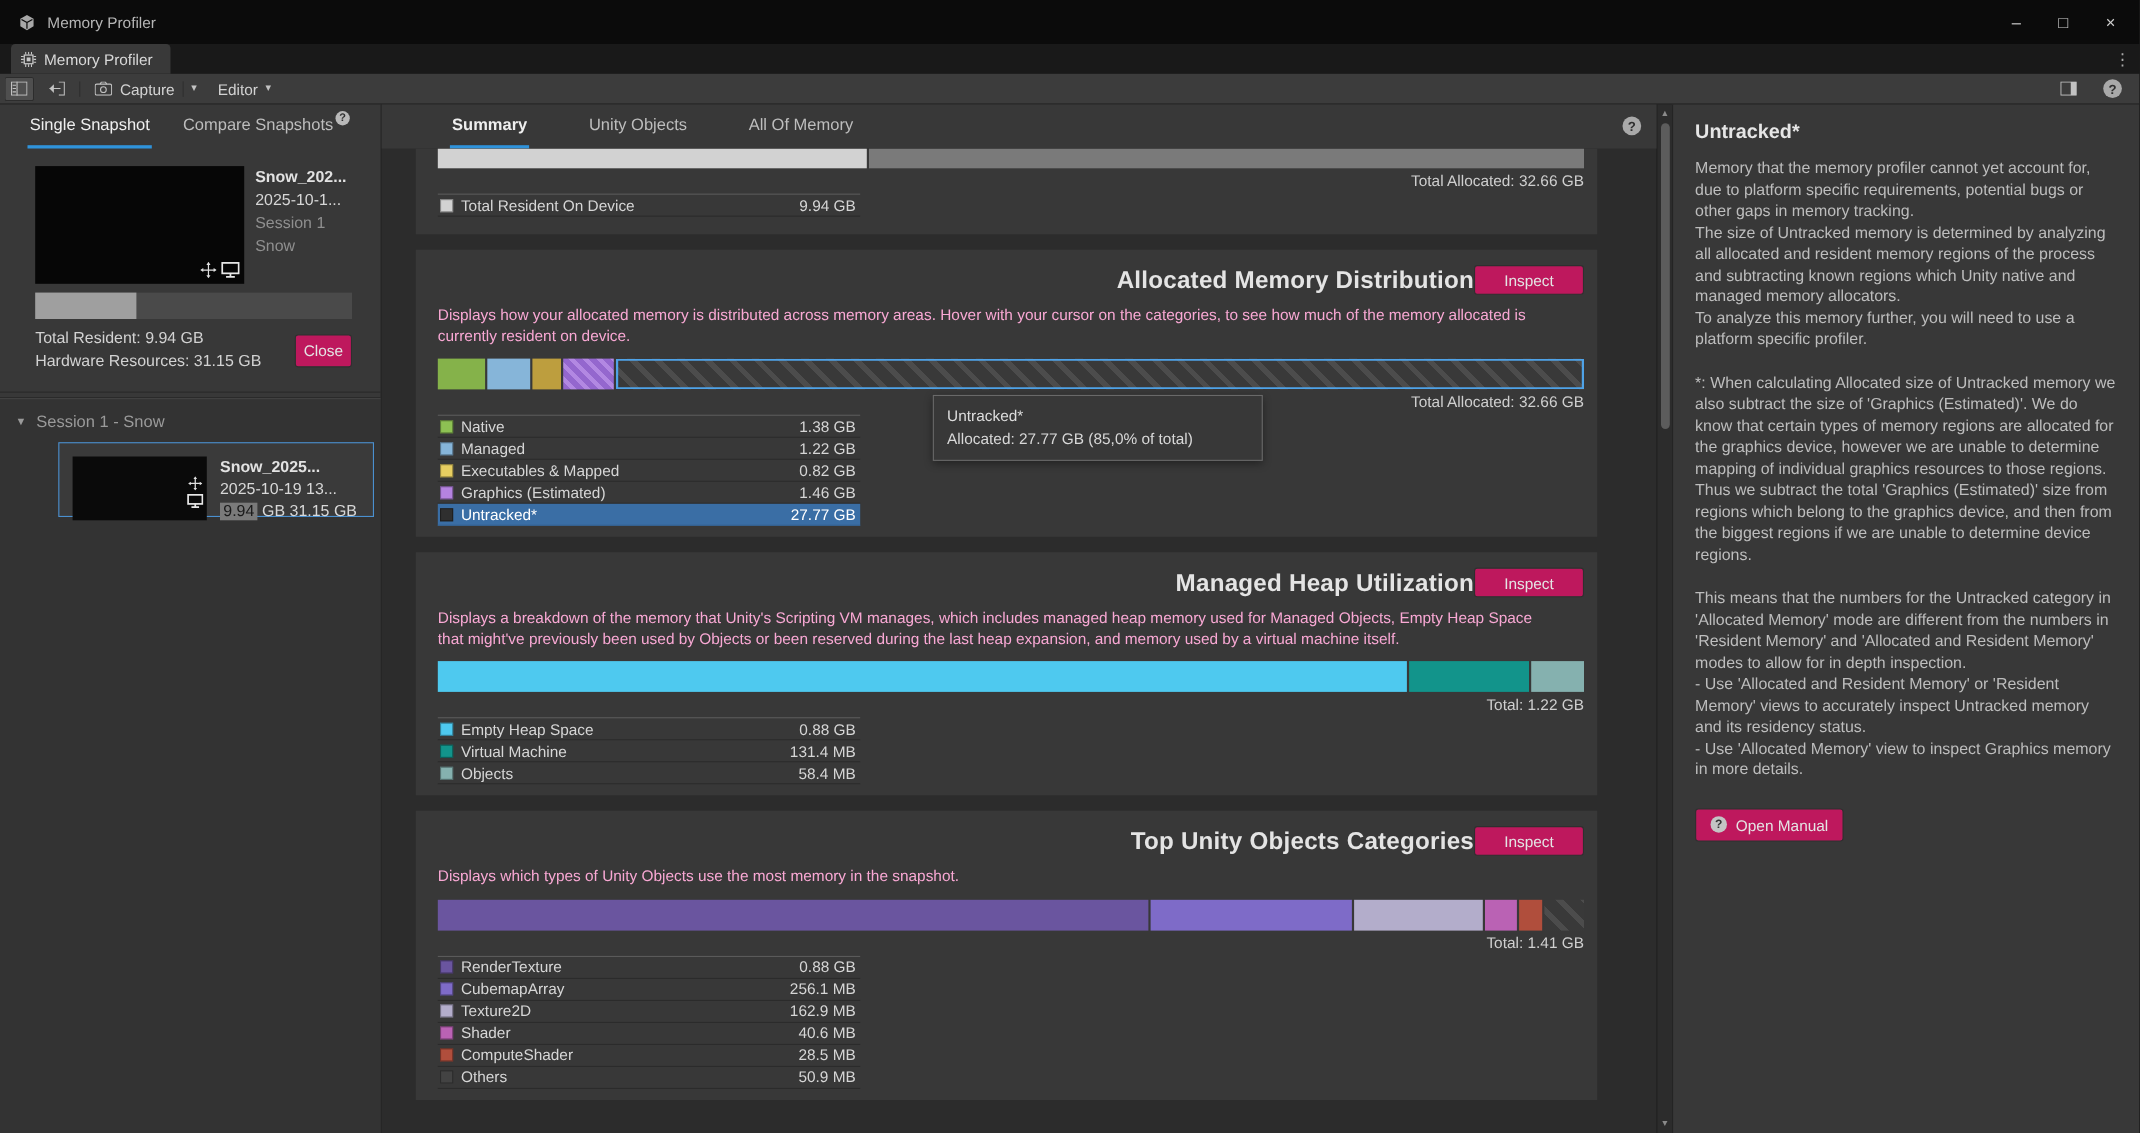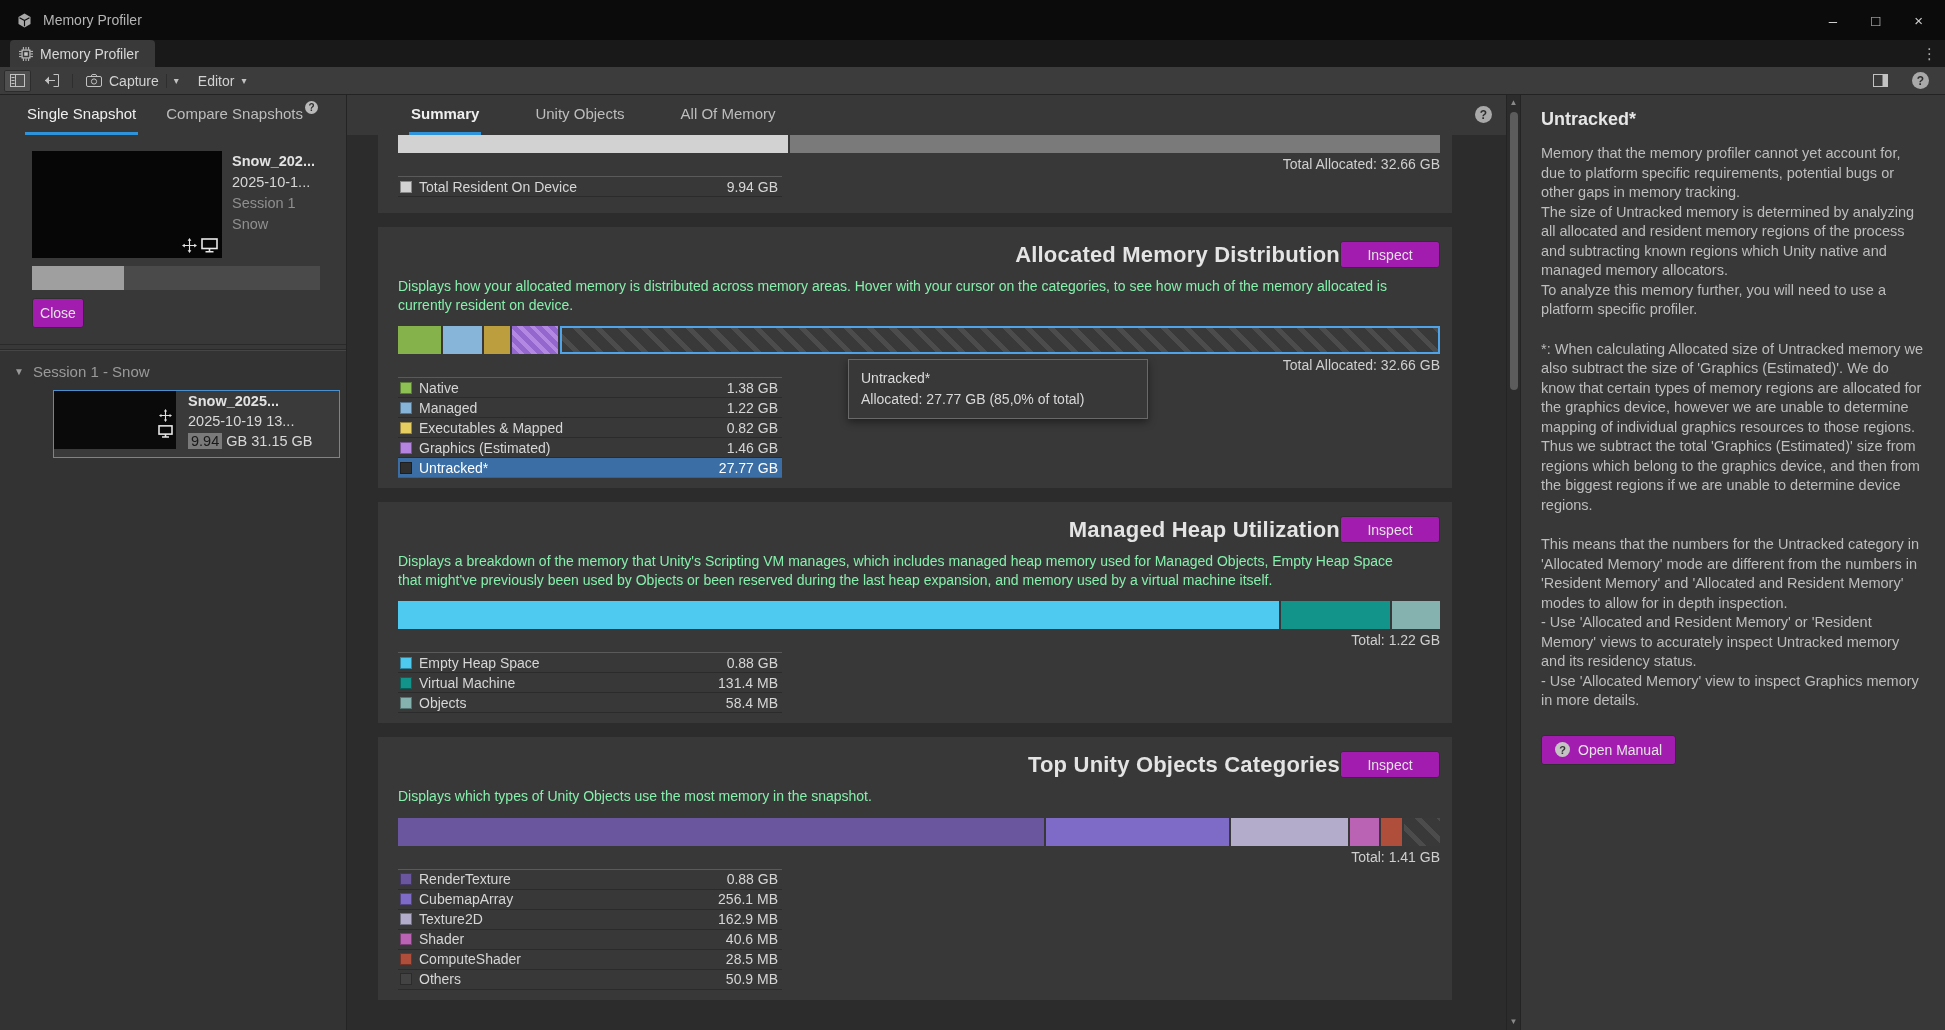--- a/index.html
+++ b/index.html
@@ -39,49 +39,49 @@
   .thumb { width:190px; height:107px; background:#060606; position:relative; flex:none; }
   .thumb-icons { position:absolute; right:4px; bottom:5px; display:flex; gap:4px; align-items:center; }
   .meta { font-size:14.5px; line-height:21px; min-width:0; }
   .meta .m-name { color:#e2e2e2; font-weight:bold; white-space:nowrap;text-align:right; }
   .meta .m-date { color:#d6d6d6; white-space:nowrap; }
   .meta .m-dim  { color:#8f8f8f; white-space:nowrap; }
   .mini-progress { margin-top:8px; width:288px; height:24px; background:#4a4a4a; }
   .mini-progress > div { height:100%; background:#9f9f9f; }
   .stats-row { margin-top:8px; width:288px; display:flex; justify-content:space-between; align-items:center; }
   .stats { font-size:14.5px; line-height:21px; color:#d2d2d2; }
-  .btn { background:#a21caf; border:1px solid #2f2f2f; border-radius:3px; color:#e4e4e4; font-size:14px; display:inline-flex; align-items:center; justify-content:center; }
+  .btn { background:#be185d; border:1px solid #2f2f2f; border-radius:3px; color:#e4e4e4; font-size:14px; display:inline-flex; align-items:center; justify-content:center; }
   .btn-close { width:52px; height:30px; }
   .lp-div { margin-top:16px; flex:none; }
   .lp-div .l1 { border-top:1px solid #2a2a2a; }
   .lp-div .l2 { margin-top:4px; border-top:1px solid #2a2a2a; border-bottom:1px solid #454545; }
   .session-area { flex:1; background:#333333; padding-top:12px; }
   .session-header { display:flex; align-items:center; gap:9px; padding-left:14px; color:#9a9a9a; font-size:15px; }
   .foldout { font-size:10px; color:#9a9a9a; }
-  .session-item { margin:10px 0 0 53px; width:287px; height:68px; border:1px solid #4a90d0; background:#3a3a3a; display:flex; gap:12px; padding:0; }
+  .session-item { margin:10px 0 0 53px; width:287px; height:68px; border:1px solid #4a90d0; background:#3a3a3a; display:flex; gap:12px; padding:12px; }
   .si-thumb { width:122px; height:58px; background:#0a0a0a; position:relative; flex:none; }
   .si-icons { position:absolute; right:3px; top:18px; display:flex; flex-direction:column; gap:3px; align-items:center; }
   .si-meta { font-size:14.5px; line-height:20px; min-width:0; }
   .si-meta .m-name { color:#e2e2e2; font-weight:bold; white-space:nowrap; }
   .si-meta .m-date { color:#d8d8d8; white-space:nowrap; }
   .si-sizes { color:#d8d8d8; white-space:nowrap; }
   .hl-chip { background:#7a7a7a; color:#191919; padding:0 3px; }
   
   .main { flex:1; min-width:0; display:flex; flex-direction:column; background:#2c2c2c; }
   .main-tabs { height:40px; background:#383838; display:flex; align-items:stretch; padding-left:62px; gap:52px; position:relative; flex:none; }
   .m-tab { display:flex; align-items:center; padding:0 2px; font-size:15px; color:#bdbdbd; border-bottom:3px solid transparent; }
   .m-tab.active { color:#efefef; font-weight:bold; border-color:#2f93db; }
   .help-circle { position:absolute; right:14px; top:11px; width:17px; height:17px; border-radius:50%; background:#a9a9a9; color:#2e2e2e; font-size:12px; font-weight:bold; display:flex; align-items:center; justify-content:center; }
   .scroll { flex:1; overflow:hidden; padding:0 54px 0 31px; }
   .card { background:#383838; padding:14px 12px 10px 20px; margin-bottom:14px; position:relative; }
   .card.clip { padding-top:0; height:78px; }
   .sec-head { display:flex; justify-content:flex-end; align-items:center; }
   .sec-head h2 { margin:0; font-size:22px; font-weight:bold; color:#e4e4e4; letter-spacing:.2px; }
   .btn-inspect { width:100px; height:27px; }
-  .desc { margin-top:9px; font-size:14px; line-height:18.5px; color:#86efac; max-width:1015px; }
+  .desc { margin-top:9px; font-size:14px; line-height:18.5px; color:#f9a8d4; max-width:1015px; }
   .bar { display:flex; gap:2px; height:28px; margin-top:12px; }
   .bar.thin { height:18px; margin-top:0; }
   .seg { min-width:2px; }
   .seg-stripes { background:repeating-linear-gradient(45deg,#9467ce 0 5px,#b288e2 5px 9px); }
   .seg-hatch { background:repeating-linear-gradient(45deg,#393939 0 11px,#4c4c4c 11px 16px); }
   .seg-selected { box-shadow:inset 0 0 0 2px #4fa3e8; }
   .total { margin-top:3px; font-size:14px; color:#cfcfcf; text-align:right; }
   .legend { width:384px; margin-top:4px; border-top:1px solid #5a5a5a; }
   .legend-row { display:flex; align-items:center; height:20px; border-bottom:1px solid #2b2b2b; padding:0 4px 0 2px; font-size:14px; color:#d6d6d6; }
   .legend-row.selected { background:#3a6ea5; color:#ffffff; border-color:#35618f; }
@@ -205,20 +205,24 @@
           <div class="m-name">Snow_202...</div>
           <div class="m-date">2025-10-1...</div>
           <div class="m-dim">Session 1</div>
           <div class="m-dim">Snow</div>
         </div>
       </div>
       <div class="mini-progress">
           <div id="lp-progress" style="width: 32%;"></div>
         </div>
       <div class="stats-row">
+        <div class="stats">
+          <div>Total Resident: 9.94 GB</div>
+          <div>Hardware Resources: 31.15 GB</div>
+        </div>
         <button class="btn btn-close">Close</button>
       </div>
     </div>
 
     <div class="lp-div">
         <div class="l1"></div>
         <div class="l2"></div>
       </div>
 
     <div class="session-area">

